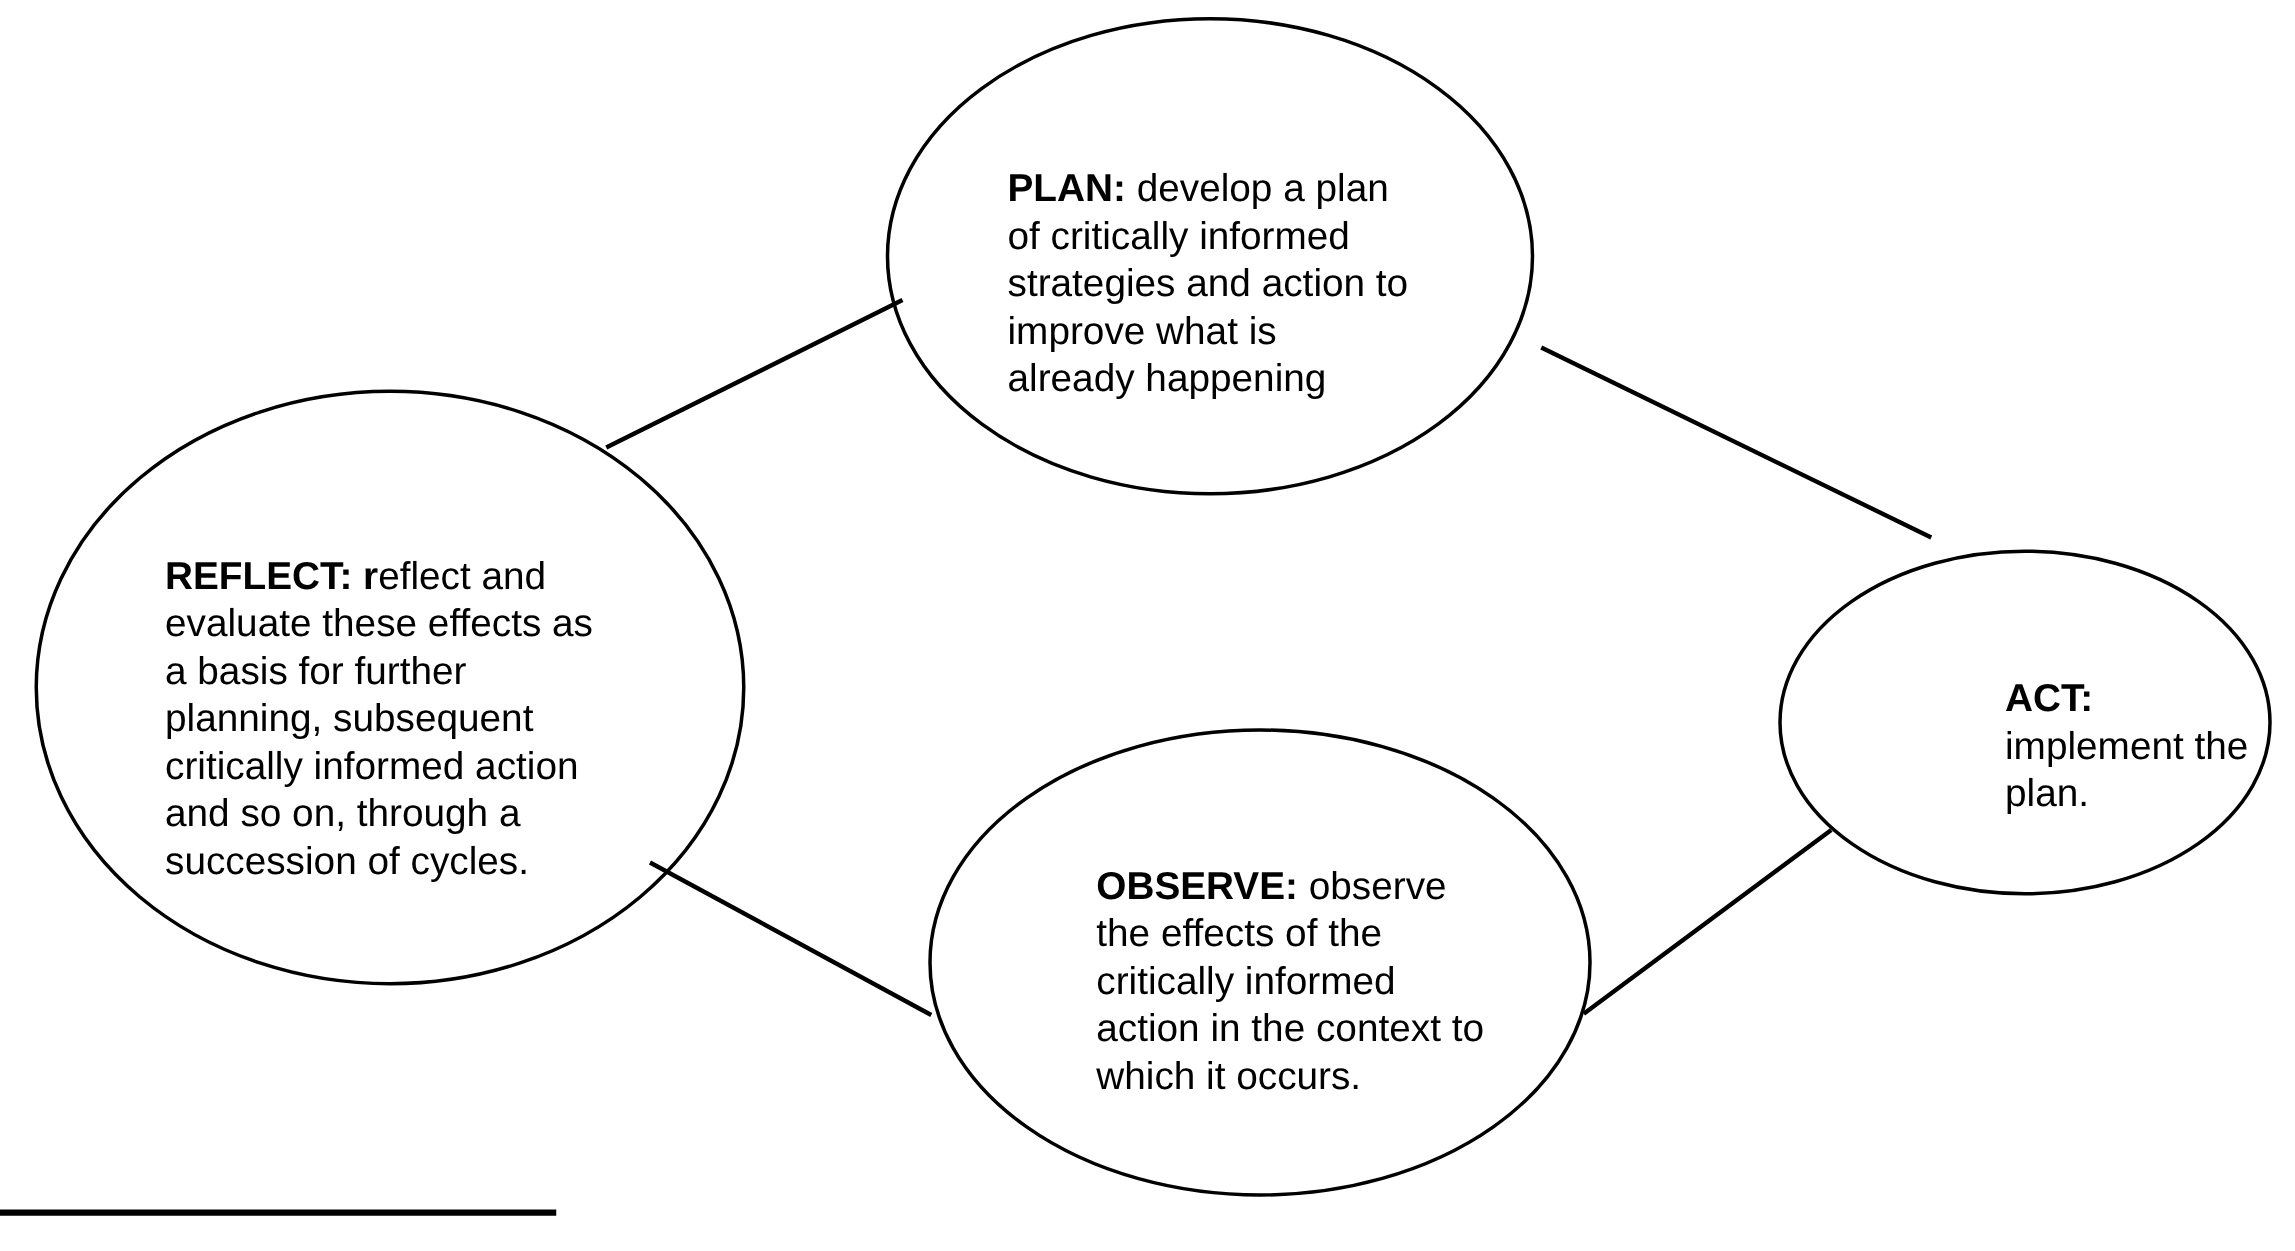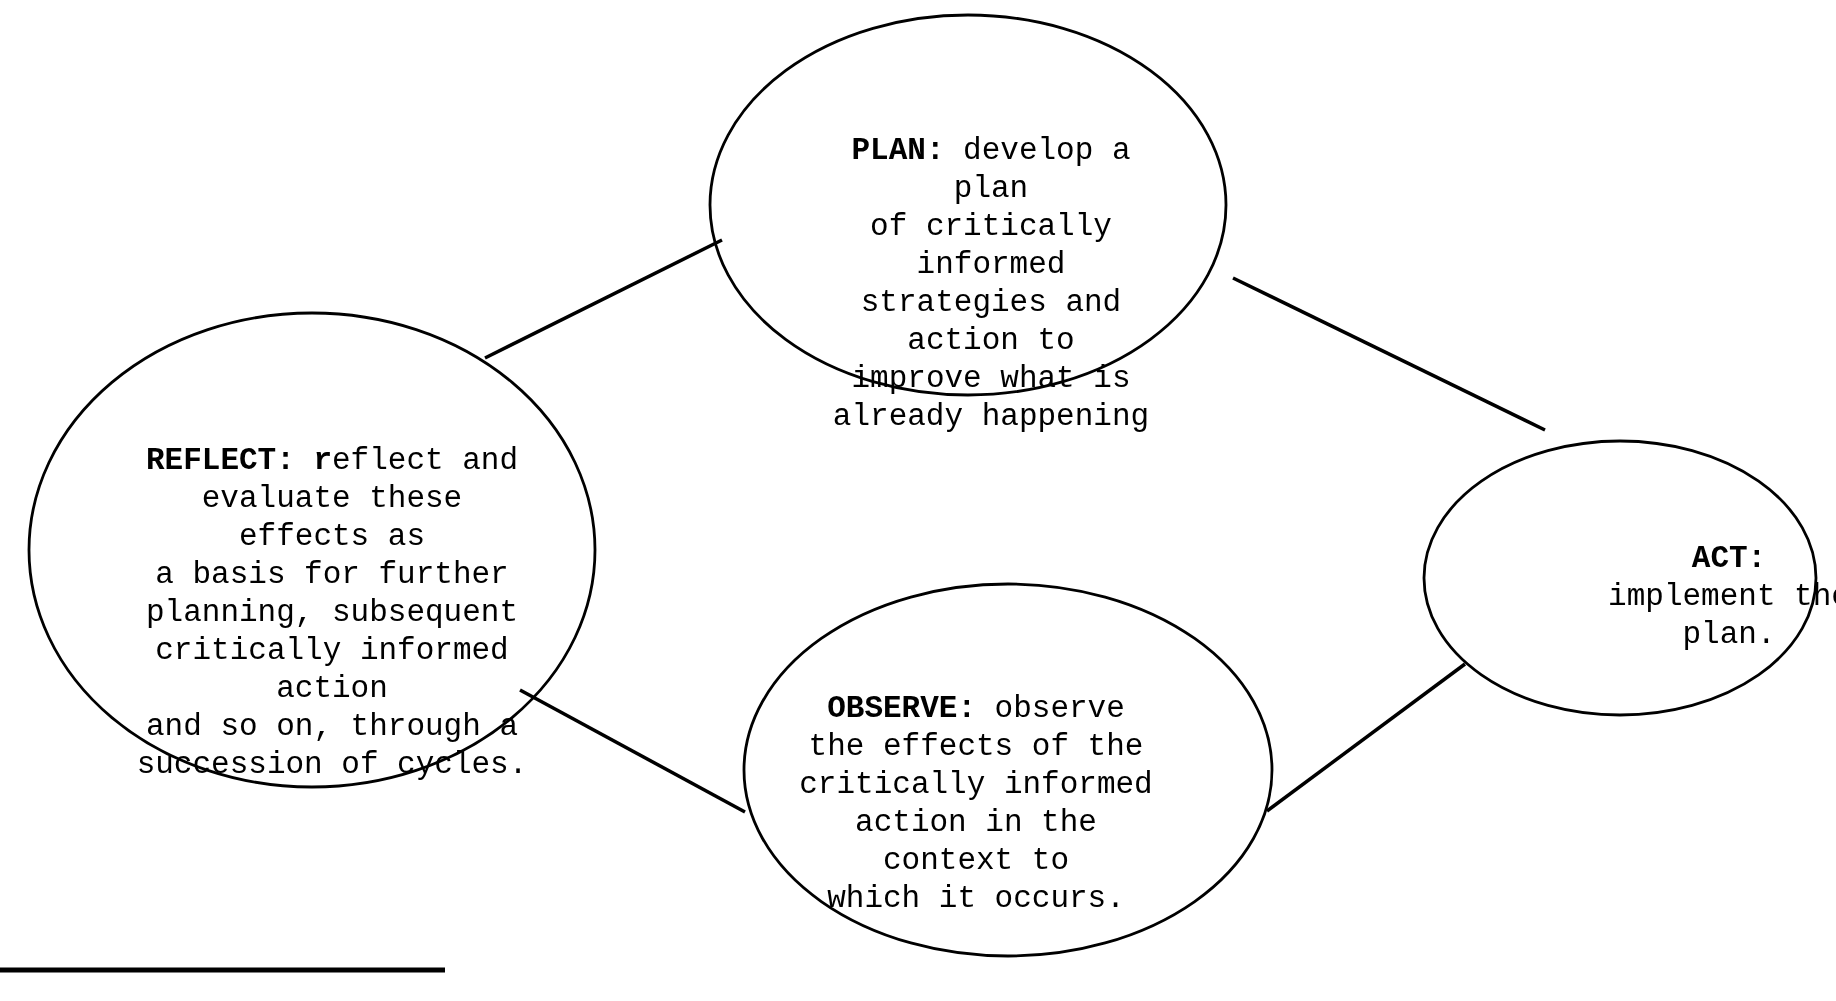--- a/index.html
+++ b/index.html
@@ -6,43 +6,42 @@
     margin: 0;
     padding: 0;
     background: #ffffff;
   }
   #canvas {
     position: relative;
     width: 1836px;
     height: 1001px;
     background: #ffffff;
     overflow: hidden;
-    font-family: Liberation Mono, monospace;
+    font-family: Liberation Sans, sans-serif;
     color: #000000;
-    text-align: center;
   }
   #shapes {
     position: absolute;
     top: 0;
     left: 0;
   }
   .node-text {
     position: absolute;
     font-size: 31px;
     line-height: 38px;
     white-space: pre-line;
     color: #000000;
   }
   .node-label {
     font-weight: bold;
   }
   
   #text-plan    { left: 806px;  top: 132px; width: 370px; }
   #text-reflect { left: 132px;  top: 442px; width: 400px; }
-  #text-observe { left: 781px;  top: 690px; width: 390px; }
+  #text-observe { left: 877px;  top: 690px; width: 390px; }
   #text-act     { left: 1585px; top: 540px; width: 250px; margin-left: 19px; }
 </style>
 </head>
 <body>
 
 <div id="canvas">
 
   <svg id="shapes" width="1836" height="1001" viewBox="0 0 1836 1001">
 
     <ellipse cx="968" cy="205" rx="258" ry="190" fill="#ffffff" stroke="#000000" stroke-width="2.8"></ellipse>

